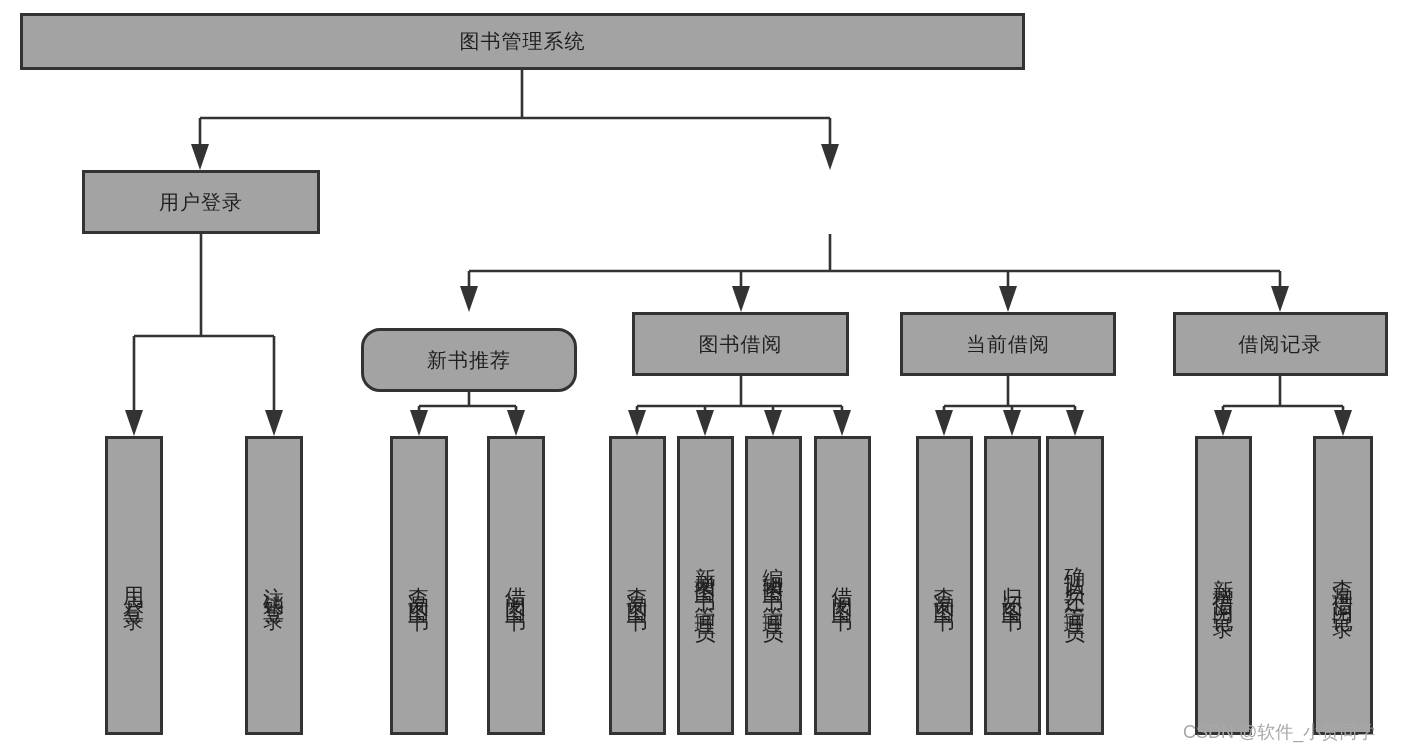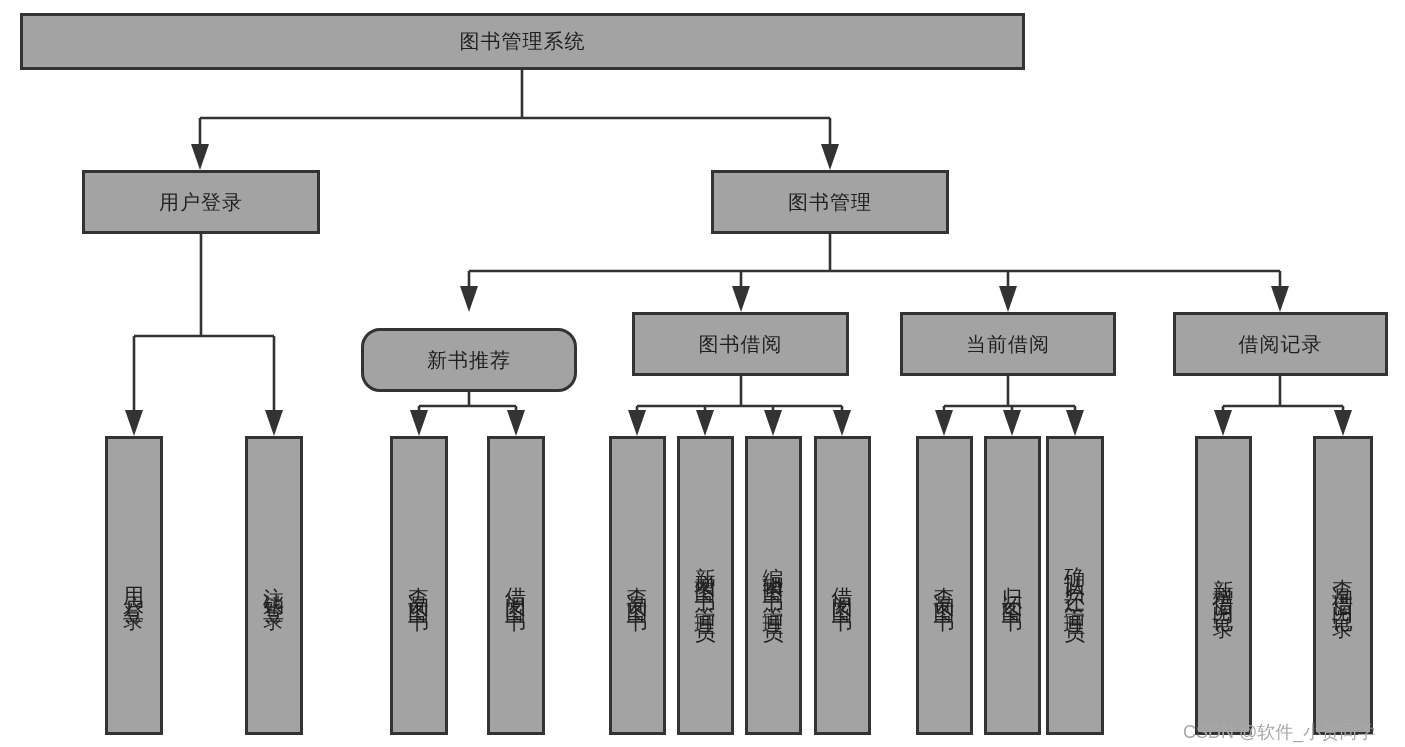--- a/index.html
+++ b/index.html
@@ -95,23 +95,20 @@
     <polygon points="1343,436 1334,410 1352,410"></polygon>
   </svg>
 
   <div class="hbox" style="left:20px; top:13px; width:1005px; height:57px;">
     <span>图书管理系统</span>
   </div>
 
   <div class="hbox" style="left:82px; top:170px; width:238px; height:64px;">
     <span>用户登录</span>
   </div>
-  <div class="hbox" style="left:711px; top:170px; width:238px; height:64px;">
-    <span>图书管理</span>
-  </div>
 
   <div class="hbox" style="left:361px; top:328px; width:216px; height:64px;border-radius:19px;">
     <span>新书推荐</span>
   </div>
   <div class="hbox" style="left:900px; top:312px; width:216px; height:64px;">
     <span>当前借阅</span>
   </div>
   <div class="hbox" style="left:632px; top:312px; width:217px; height:64px;">
     <span>图书借阅</span>
   </div>

